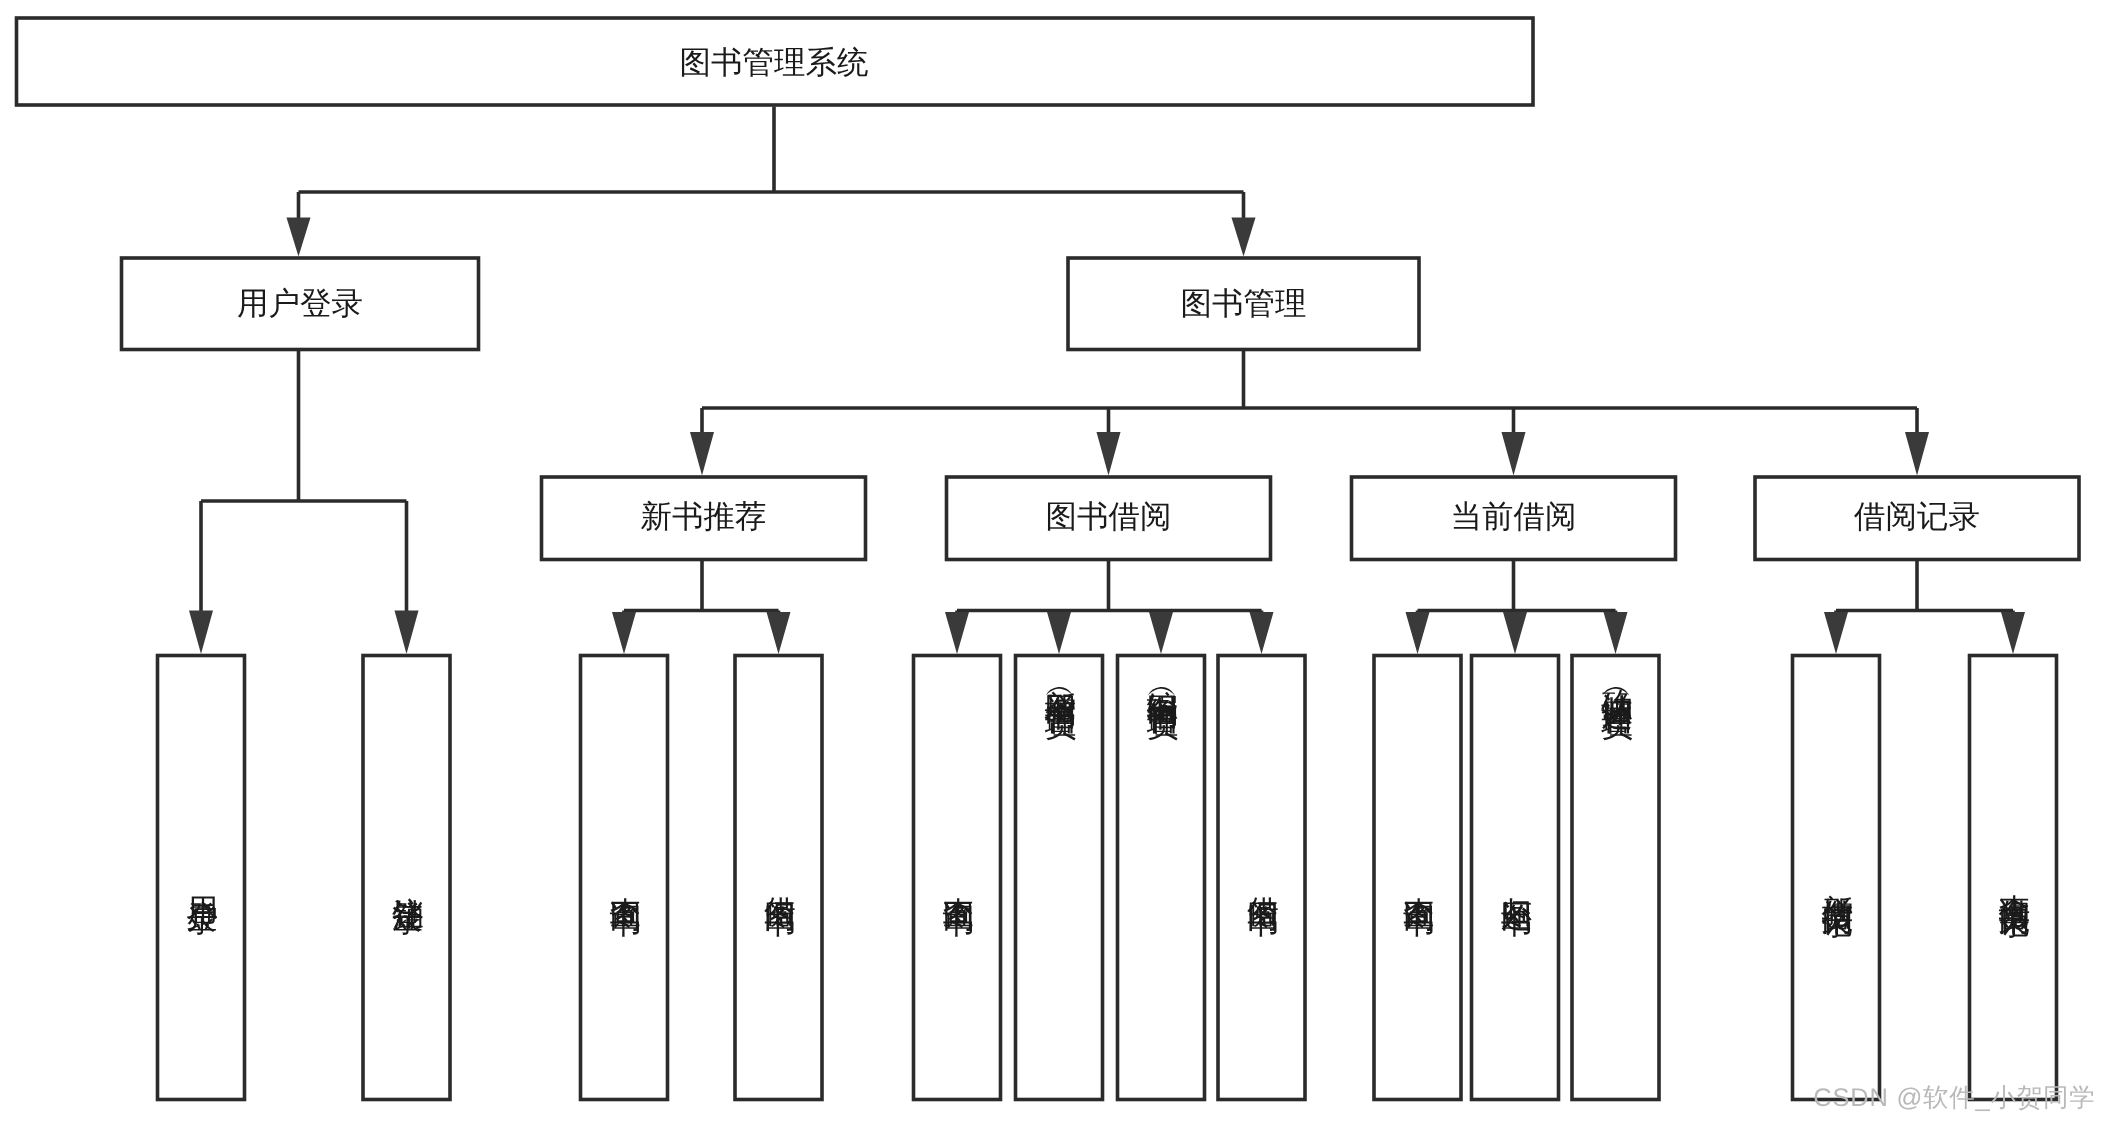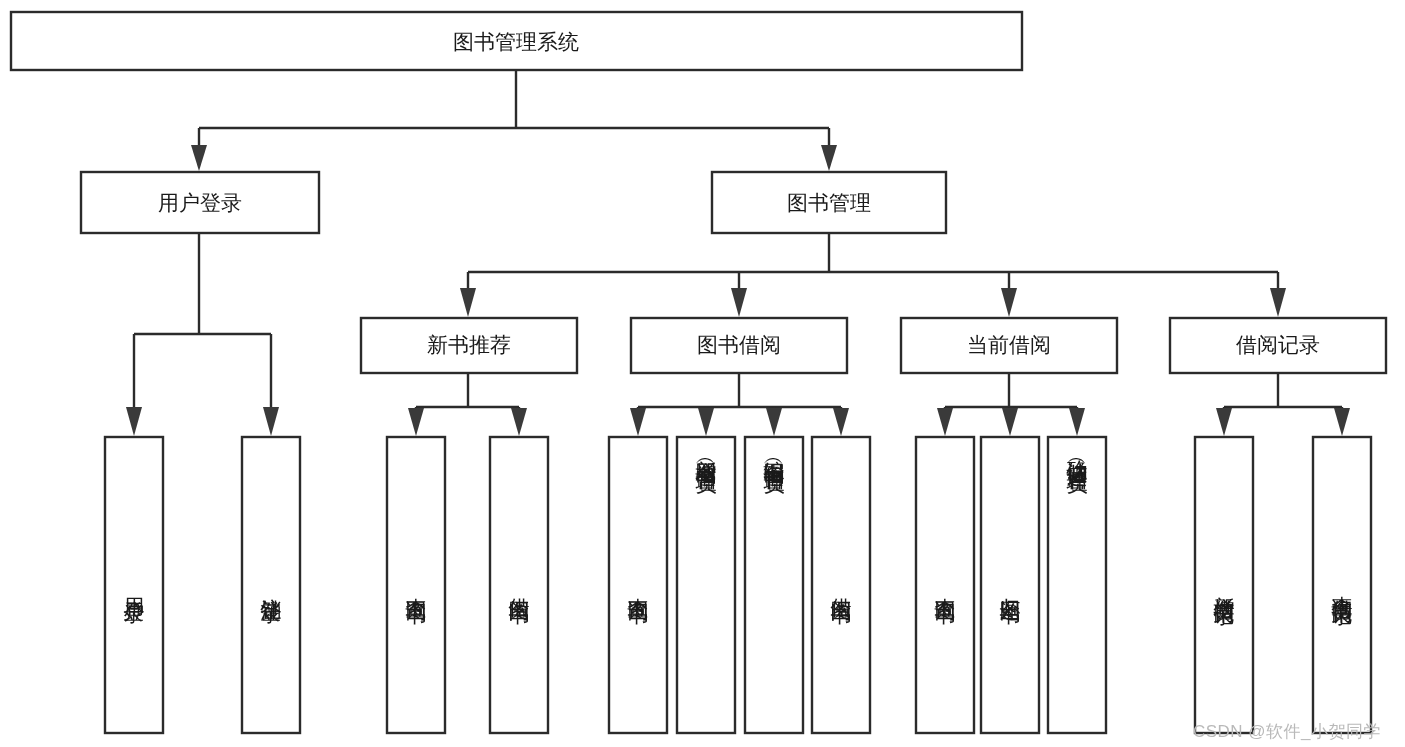--- a/index.html
+++ b/index.html
@@ -61,21 +61,21 @@
     font-family: "Liberation Sans", "DejaVu Sans", sans-serif;
     font-size: 21px;
     line-height: 1.05;
     letter-spacing: 2px;
     color: #1a1a1a;
     white-space: nowrap;
     text-align: center;
   }
   .watermark {
     position: absolute;
-    right: 24px;
+    right: 8px;
     bottom: 4px;
     font-family: "Liberation Sans", "DejaVu Sans", sans-serif;
     font-size: 17px;
     color: #b9b9b9;
     white-space: nowrap;
     letter-spacing: 0.5px;
     margin-left: 32px;
   }
 </style>
 </head>

